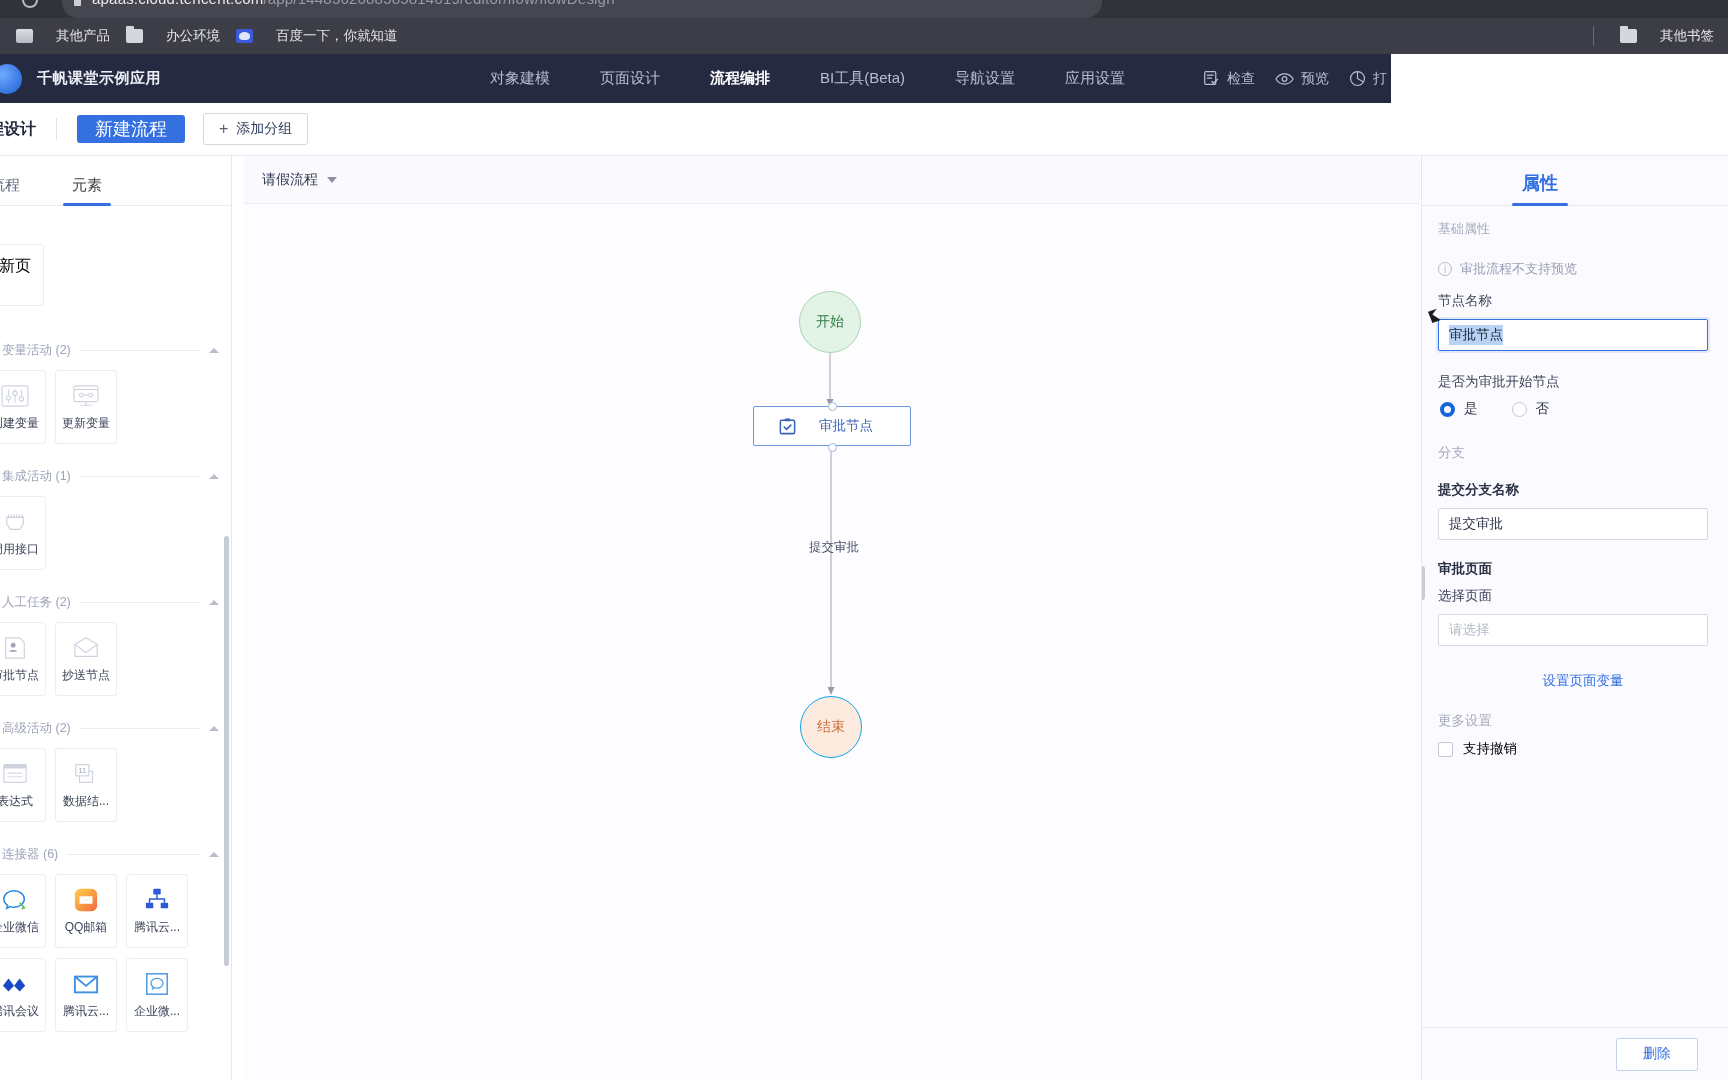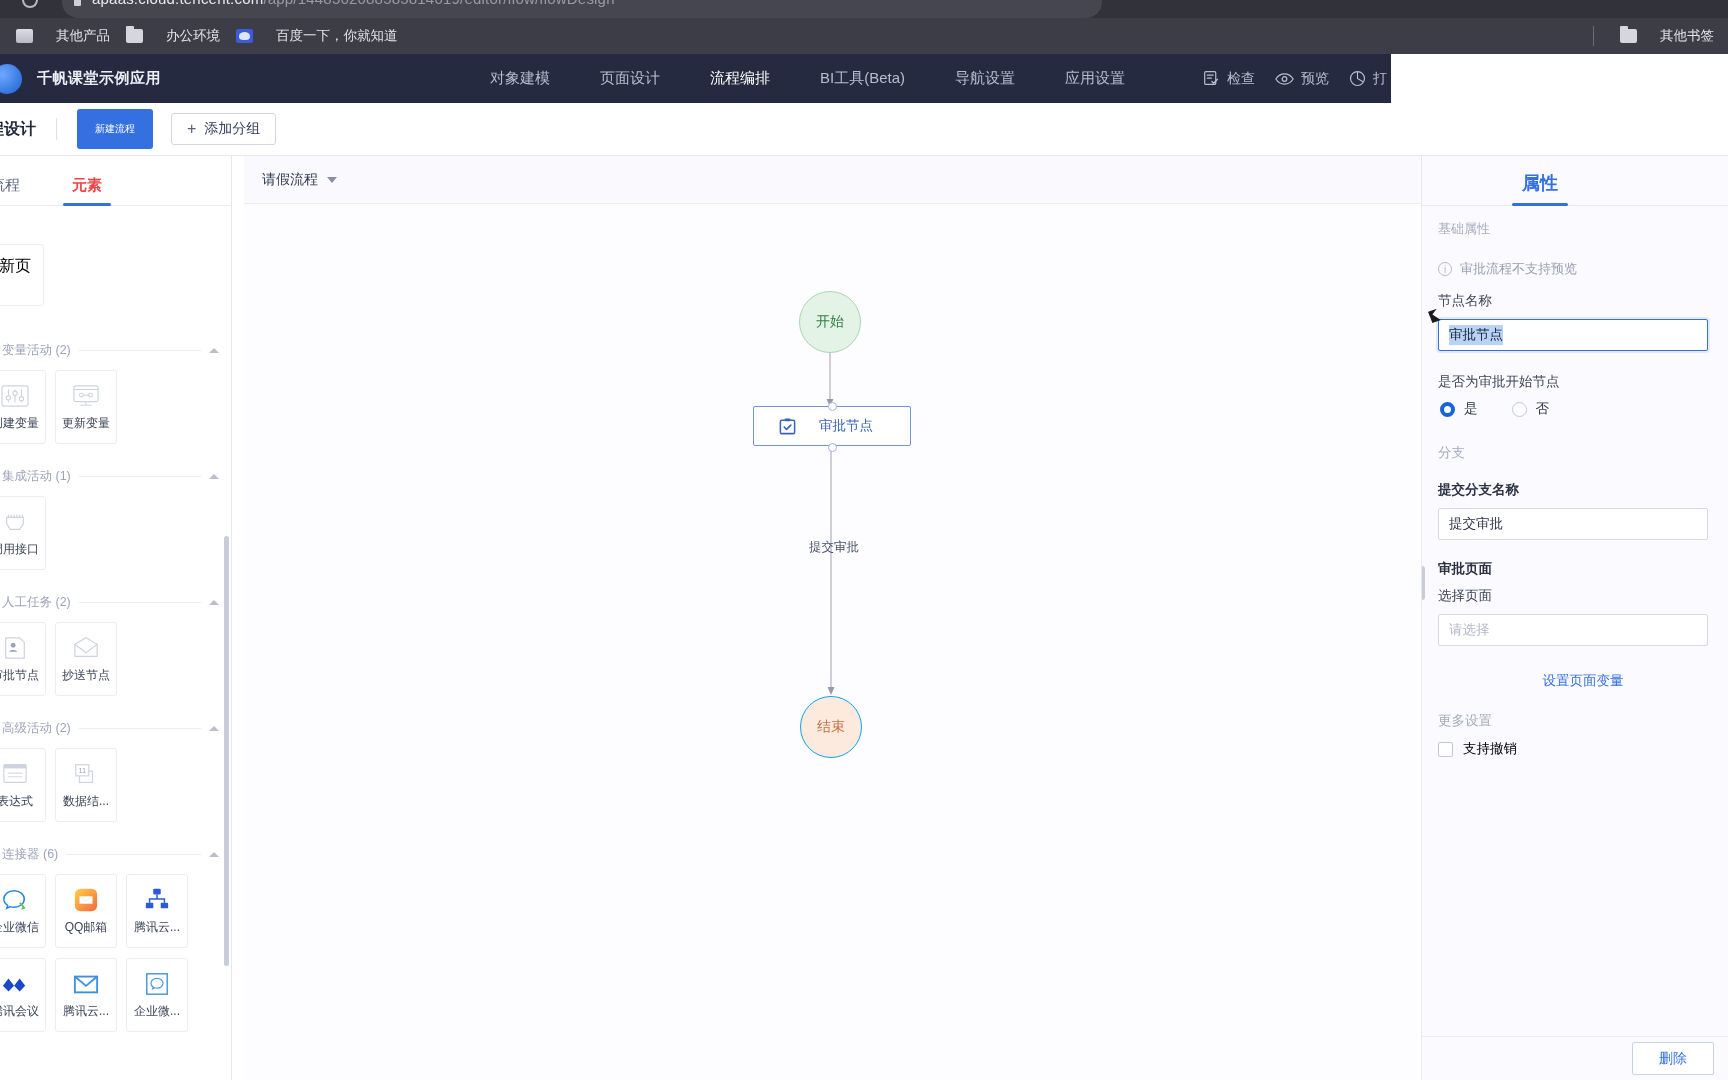--- a/index.html
+++ b/index.html
@@ -72,21 +72,21 @@
     margin-left: 15px; font-size: 15px; color: #eceef6; font-weight: 600;
     letter-spacing: .5px; white-space: nowrap;
   }
   #app-nav {
     position: absolute; left: 490px; top: 0; height: 49px;
     display: flex; align-items: center; gap: 50px;
   }
   .nav-item {
     font-size: 15px; color: #b7bcd0; white-space: nowrap; cursor: pointer;
   }
-  .nav-item.active { color: #ffffff; font-weight: 400; }
+  .nav-item.active { color: #ffffff; font-weight: 700; }
   #app-actions {
     position: absolute; right: 0px; top: 0; height: 49px;
     display: flex; align-items: center; gap: 20px; padding-right: 4px;
   }
   .act {
     display: flex; align-items: center; gap: 7px;
     font-size: 14px; color: #b9bed2; white-space: nowrap; cursor: pointer;
   }
   .act svg { display:block; }
 
@@ -95,22 +95,22 @@
     position: absolute; left: 0; top: 103px; width: 1728px; height: 53px;
     background: #ffffff; border-bottom: 1px solid #e8e8ef;
     display: flex; align-items: center;
   }
   #subbar-title {
     margin-left: -12px; font-size: 16px; color: #222a3d; font-weight: 600;
     white-space: nowrap;
   }
   #subbar-sep { width:1px; height:22px; background:#dfe0e8; margin: 0 20px; }
   #btn-new-flow {
-    height: 40px; padding: 0 18px; border-radius: 3px;
-    background: #3470e0; color: #fff; font-size: 10px;
+    height: 28px; padding: 0 18px; border-radius: 3px;
+    background: #3470e0; color: #fff; font-size: 18px;
     display: flex; align-items: center; cursor: pointer; border: none;
     font-family: inherit;
   }
   #btn-add-group {
     height: 32px; padding: 0 15px; margin-left: 18px; border-radius: 3px;
     background: #fff; color: #31405c; font-size: 14px;
     border: 1px solid #d3d6e0;
     display: flex; align-items: center; gap: 8px; cursor: pointer;
     font-family: inherit;
   }
@@ -124,21 +124,21 @@
   }
   #left-tabs {
     height: 50px; display: flex; align-items: flex-end;
     border-bottom: 1px solid #eaeaf2; padding-left: 0px;
   }
   .ltab {
     font-size: 15px; color: #5d667e; padding: 0 0 10px 0; margin-right: 52px;
     cursor: pointer; position: relative; white-space: nowrap;
   }
   .ltab:first-child { margin-left: -10px; }
-  .ltab.active { color: #ef4444; font-weight: 700; }
+  .ltab.active { color: #404040; font-weight: 400; }
   .ltab.active:after {
     content:""; position:absolute; left:-9px; right:-9px; bottom:-1px;
     height: 3px; background:#3470e0; border-radius:2px;
   }
   #left-scroll {
     position: absolute; left:0; top: 50px; right: 0; bottom: 0;
     padding: 0 0 0 0;
   }
   .group-head {
     display: flex; align-items: center; gap: 8px;
@@ -274,23 +274,23 @@
     width:15px;height:15px;border-radius:50%;border:1.5px solid #c3c8d6;background:#fff;
     display:flex;align-items:center;justify-content:center;flex:none;
   }
   .radio.checked .dot { border-color:#1565d8; border-width:4px; }
   .link { font-size:13.5px; color:#3470e0; cursor:pointer;text-align:center; }
   .chk-row { display:flex; align-items:center; gap:10px; margin-top: 10px; font-size:13.5px; color:#000000; cursor:pointer;}
   .chk {
     width:15px;height:15px;border:1.5px solid #c3c8d6;border-radius:2px;background:#fff;flex:none;
   }
   #right-footer {
-    position:absolute; left:0; right:0; bottom:0; height:44px;
+    position:absolute; left:0; right:0; bottom:0; height:53px;
     border-top: 1px solid #ebebf2; background:#fbfaff;
-    display:flex; align-items:center; justify-content:flex-end; padding-right: 14px;
+    display:flex; align-items:center; justify-content:flex-end; padding-right: 30px;
   }
   #btn-delete {
     height: 33px; padding: 0 26px; border:1px solid #c7d3ee; background:#fff;
     color:#3470e0; font-size:14px; border-radius:2px; cursor:pointer;
     font-family: inherit;
   }
   #right-resizer {
     position:absolute; left:-3px; top: 410px; width:6px; height: 34px;
     background:#c8ccd8; border-radius:3px;
   }

